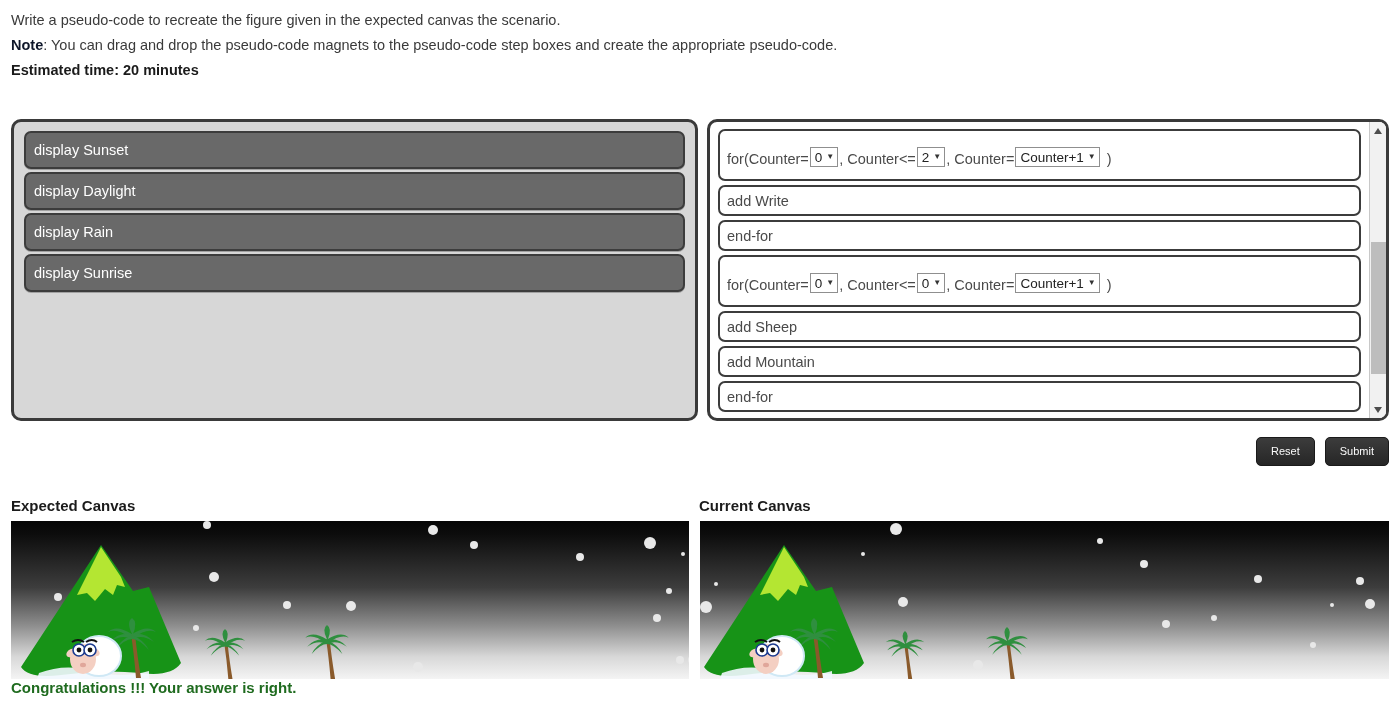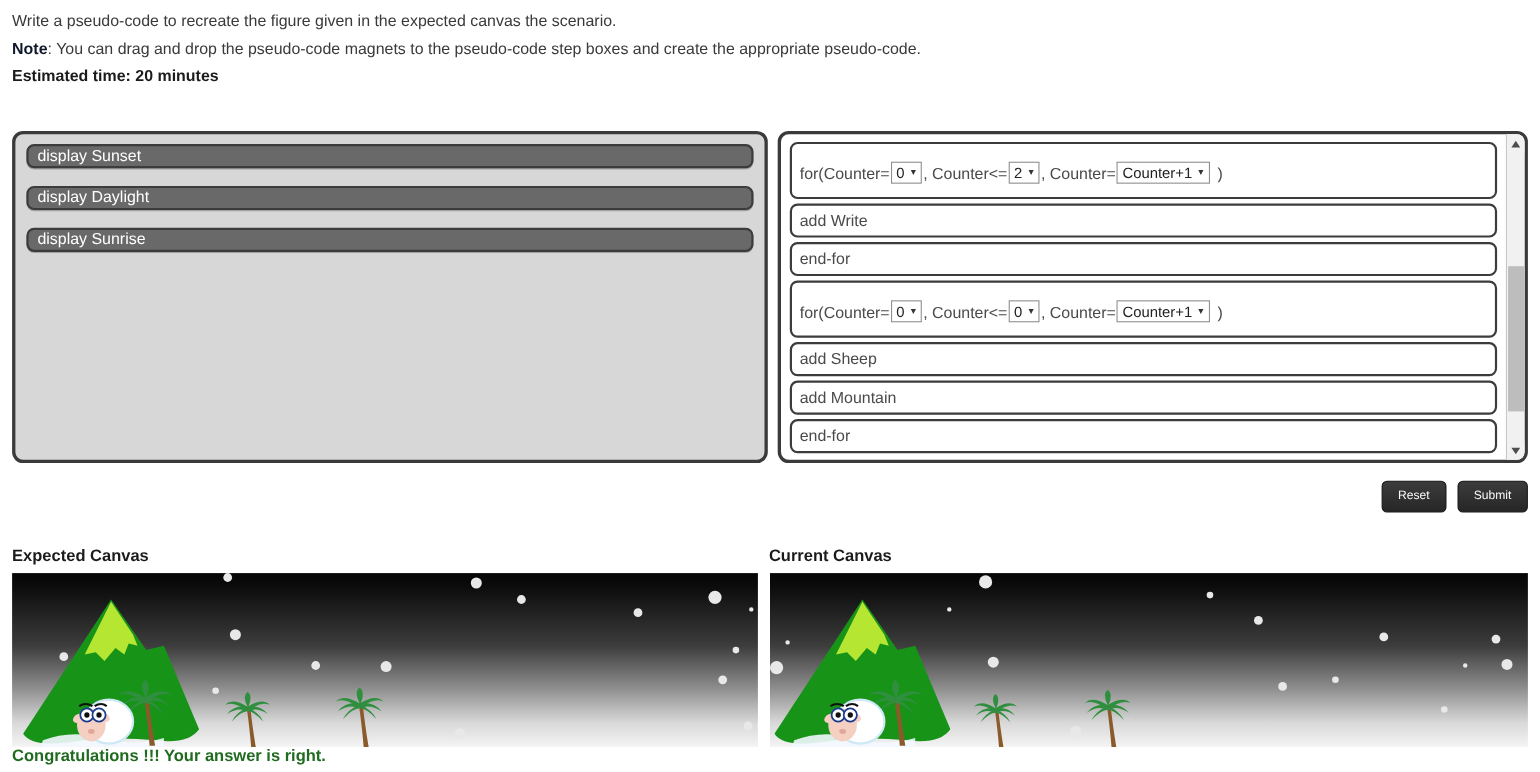--- a/index.html
+++ b/index.html
@@ -45,30 +45,30 @@
     border-radius: 10px;
     padding: 9px 10px 10px 10px;
     position: relative;
   }
   .magnets-title {
     font-size: 15px;
     color: #2b2b2b;
     margin: 5px 0 9px 3px;
   }
   .magnet {
-    height: 22px;
+    height: 38px;
     background: #696969;
     border: 2px solid #3c3c3c;
     border-radius: 7px;
     color: #ffffff;
     font-size: 14.5px;
     display: flex;
     align-items: center;
     padding-left: 8px;
-    margin-bottom: 16px;
+    margin-bottom: 3px;
     cursor: move;
     box-shadow: 0 1px 0 rgba(0,0,0,.25);
   }
 
   
   .steps-panel {
     width: 682px; height: 302px;
     background: #ffffff;
     border: 3px solid #3a3a3a;
     border-radius: 10px;
@@ -213,20 +213,21 @@
     <div class="instr-line">Write a pseudo-code to recreate the figure given in the expected canvas the scenario.</div>
     <div class="instr-line"><b>Note</b><span>: You can drag and drop the pseudo-code magnets to the pseudo-code step boxes and create the appropriate pseudo-code.</span></div>
     <div class="instr-strong">Estimated time: 20 minutes</div>
   </div>
 
   <div class="panels">
 
     <div class="magnets-panel">
       <div class="magnet">display Sunset</div>
       <div class="magnet">display Daylight</div>
+      <div class="magnet">display Rain</div>
       <div class="magnet">display Sunrise</div>
     </div>
 
     <div class="steps-panel">
       <div class="steps-scrollarea">
 
         <div class="step-box tall">
           <span class="step-text">for(Counter=</span>
           <span class="mini-select">
               <span>0</span>

